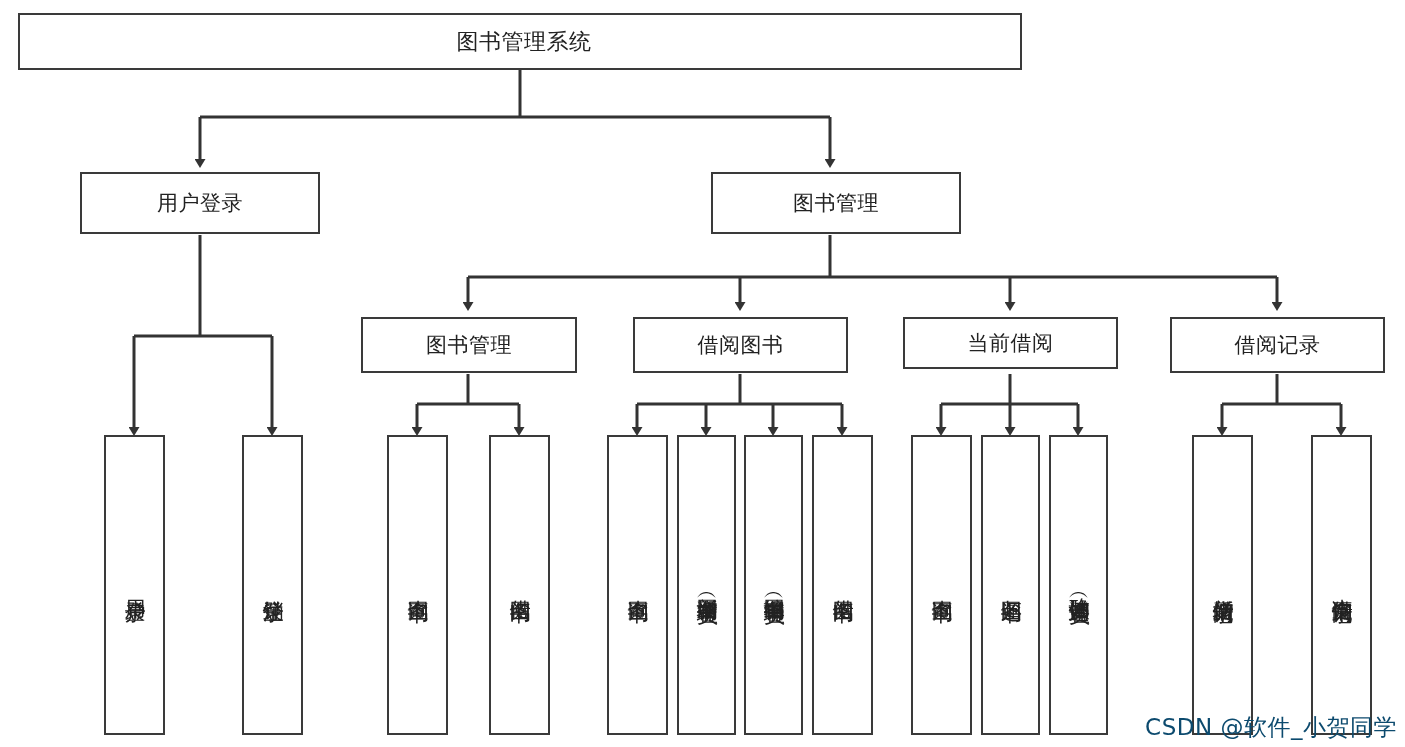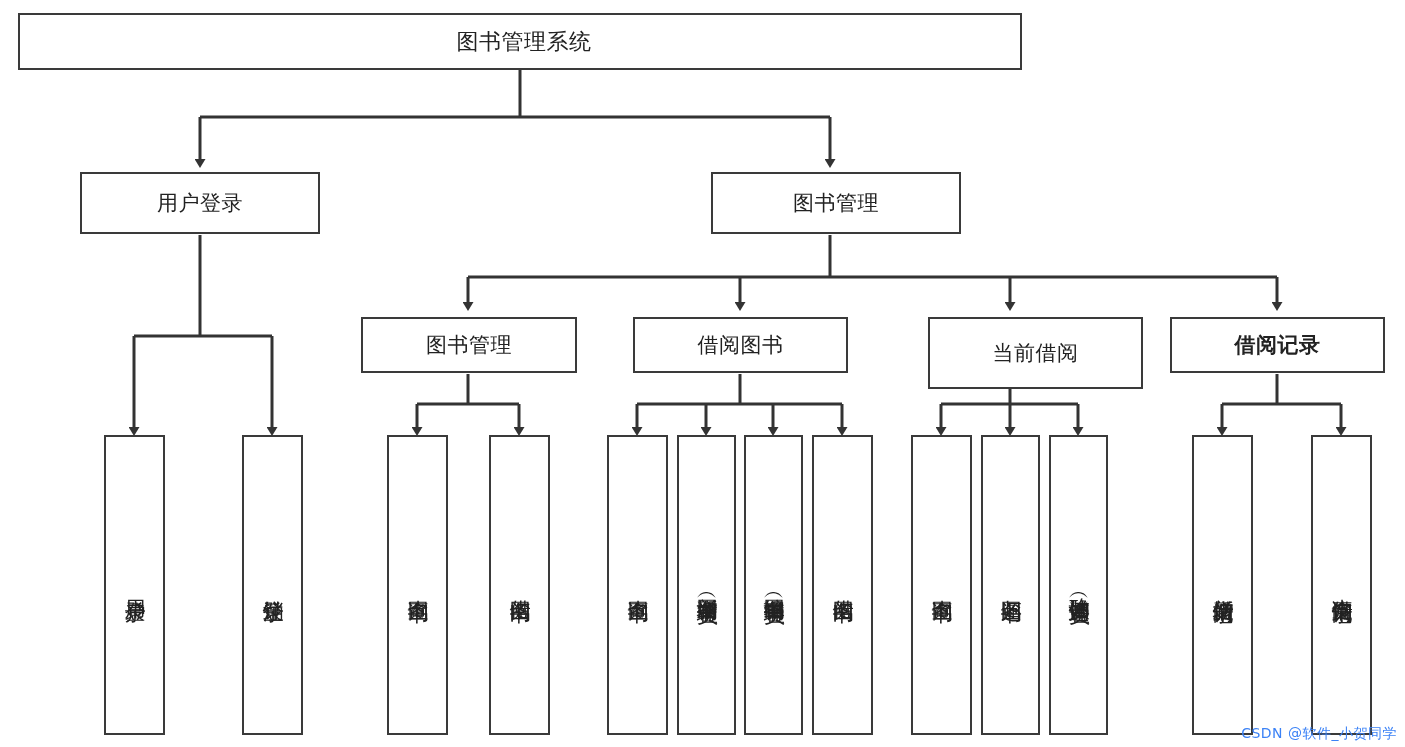--- a/index.html
+++ b/index.html
@@ -56,22 +56,22 @@
     font-size: 21px;
     line-height: 1.12;
     letter-spacing: 1px;
     white-space: nowrap;
     max-height: 272px;
   }
   .watermark {
     position: absolute;
     right: 8px;
     bottom: 4px;
-    font-size: 14px;
-    color: #3b82f6;
+    font-size: 23px;
+    color: #0c4a6e;
     letter-spacing: 0.5px;
     white-space: nowrap;
   }
 </style>
 </head>
 <body>
 
 <div id="canvas">
 
   <svg class="wires" viewBox="0 0 1405 747" xmlns="http://www.w3.org/2000/svg">
@@ -135,24 +135,24 @@
   <div class="node h" style="left:711px; top:172px; width:250px; height:62px;">
     <span class="label">图书管理</span>
   </div>
 
   <div class="node h" style="left:361px; top:317px; width:216px; height:56px;">
     <span class="label">图书管理</span>
   </div>
   <div class="node h" style="left:633px; top:317px; width:215px; height:56px;">
     <span class="label">借阅图书</span>
   </div>
-  <div class="node h" style="left:928px; top:317px; width:215px; height:72px;">
+  <div class="node h" style="left:903px; top:317px; width:215px; height:52px;">
     <span class="label">当前借阅</span>
   </div>
-  <div class="node h" style="left:1170px; top:317px; width:215px; height:56px;font-weight:bold;">
+  <div class="node h" style="left:1170px; top:317px; width:215px; height:56px;">
     <span class="label">借阅记录</span>
   </div>
 
   <div class="node v" style="left:104px; top:435px; width:61px; height:300px;">
     <span class="label">用户登录</span>
   </div>
   <div class="node v" style="left:242px; top:435px; width:61px; height:300px;">
     <span class="label">注销登录</span>
   </div>
 

